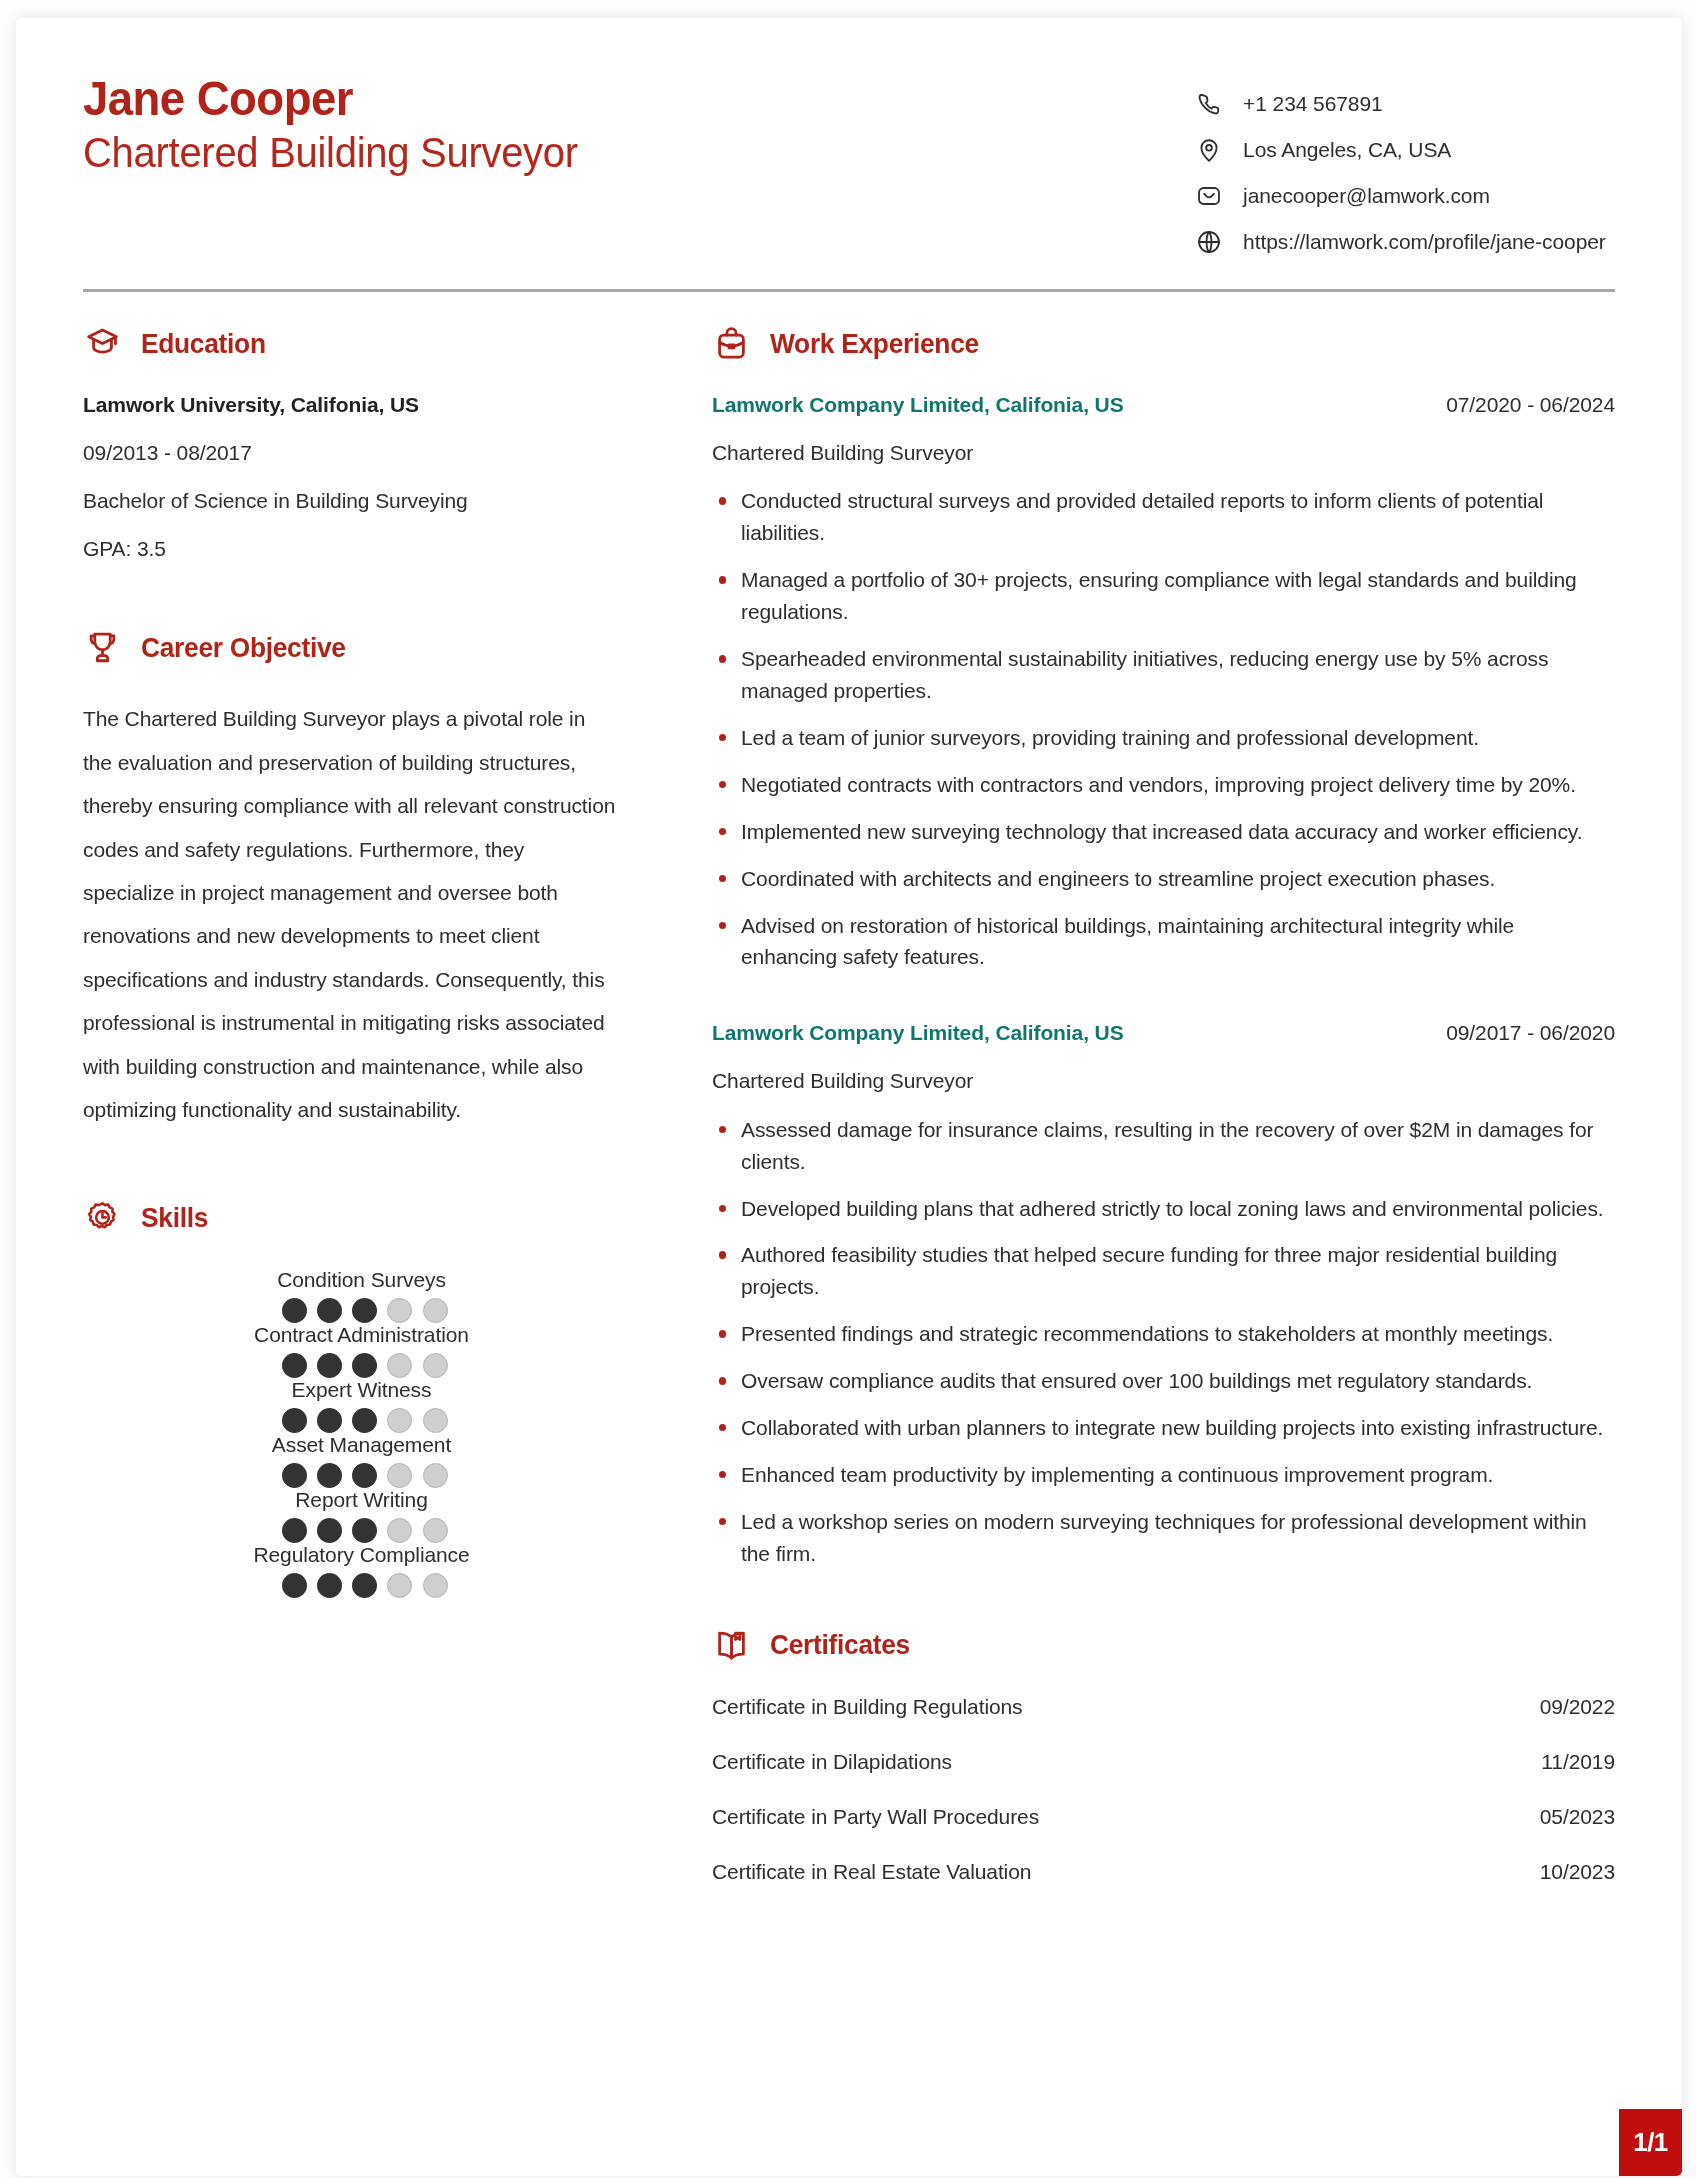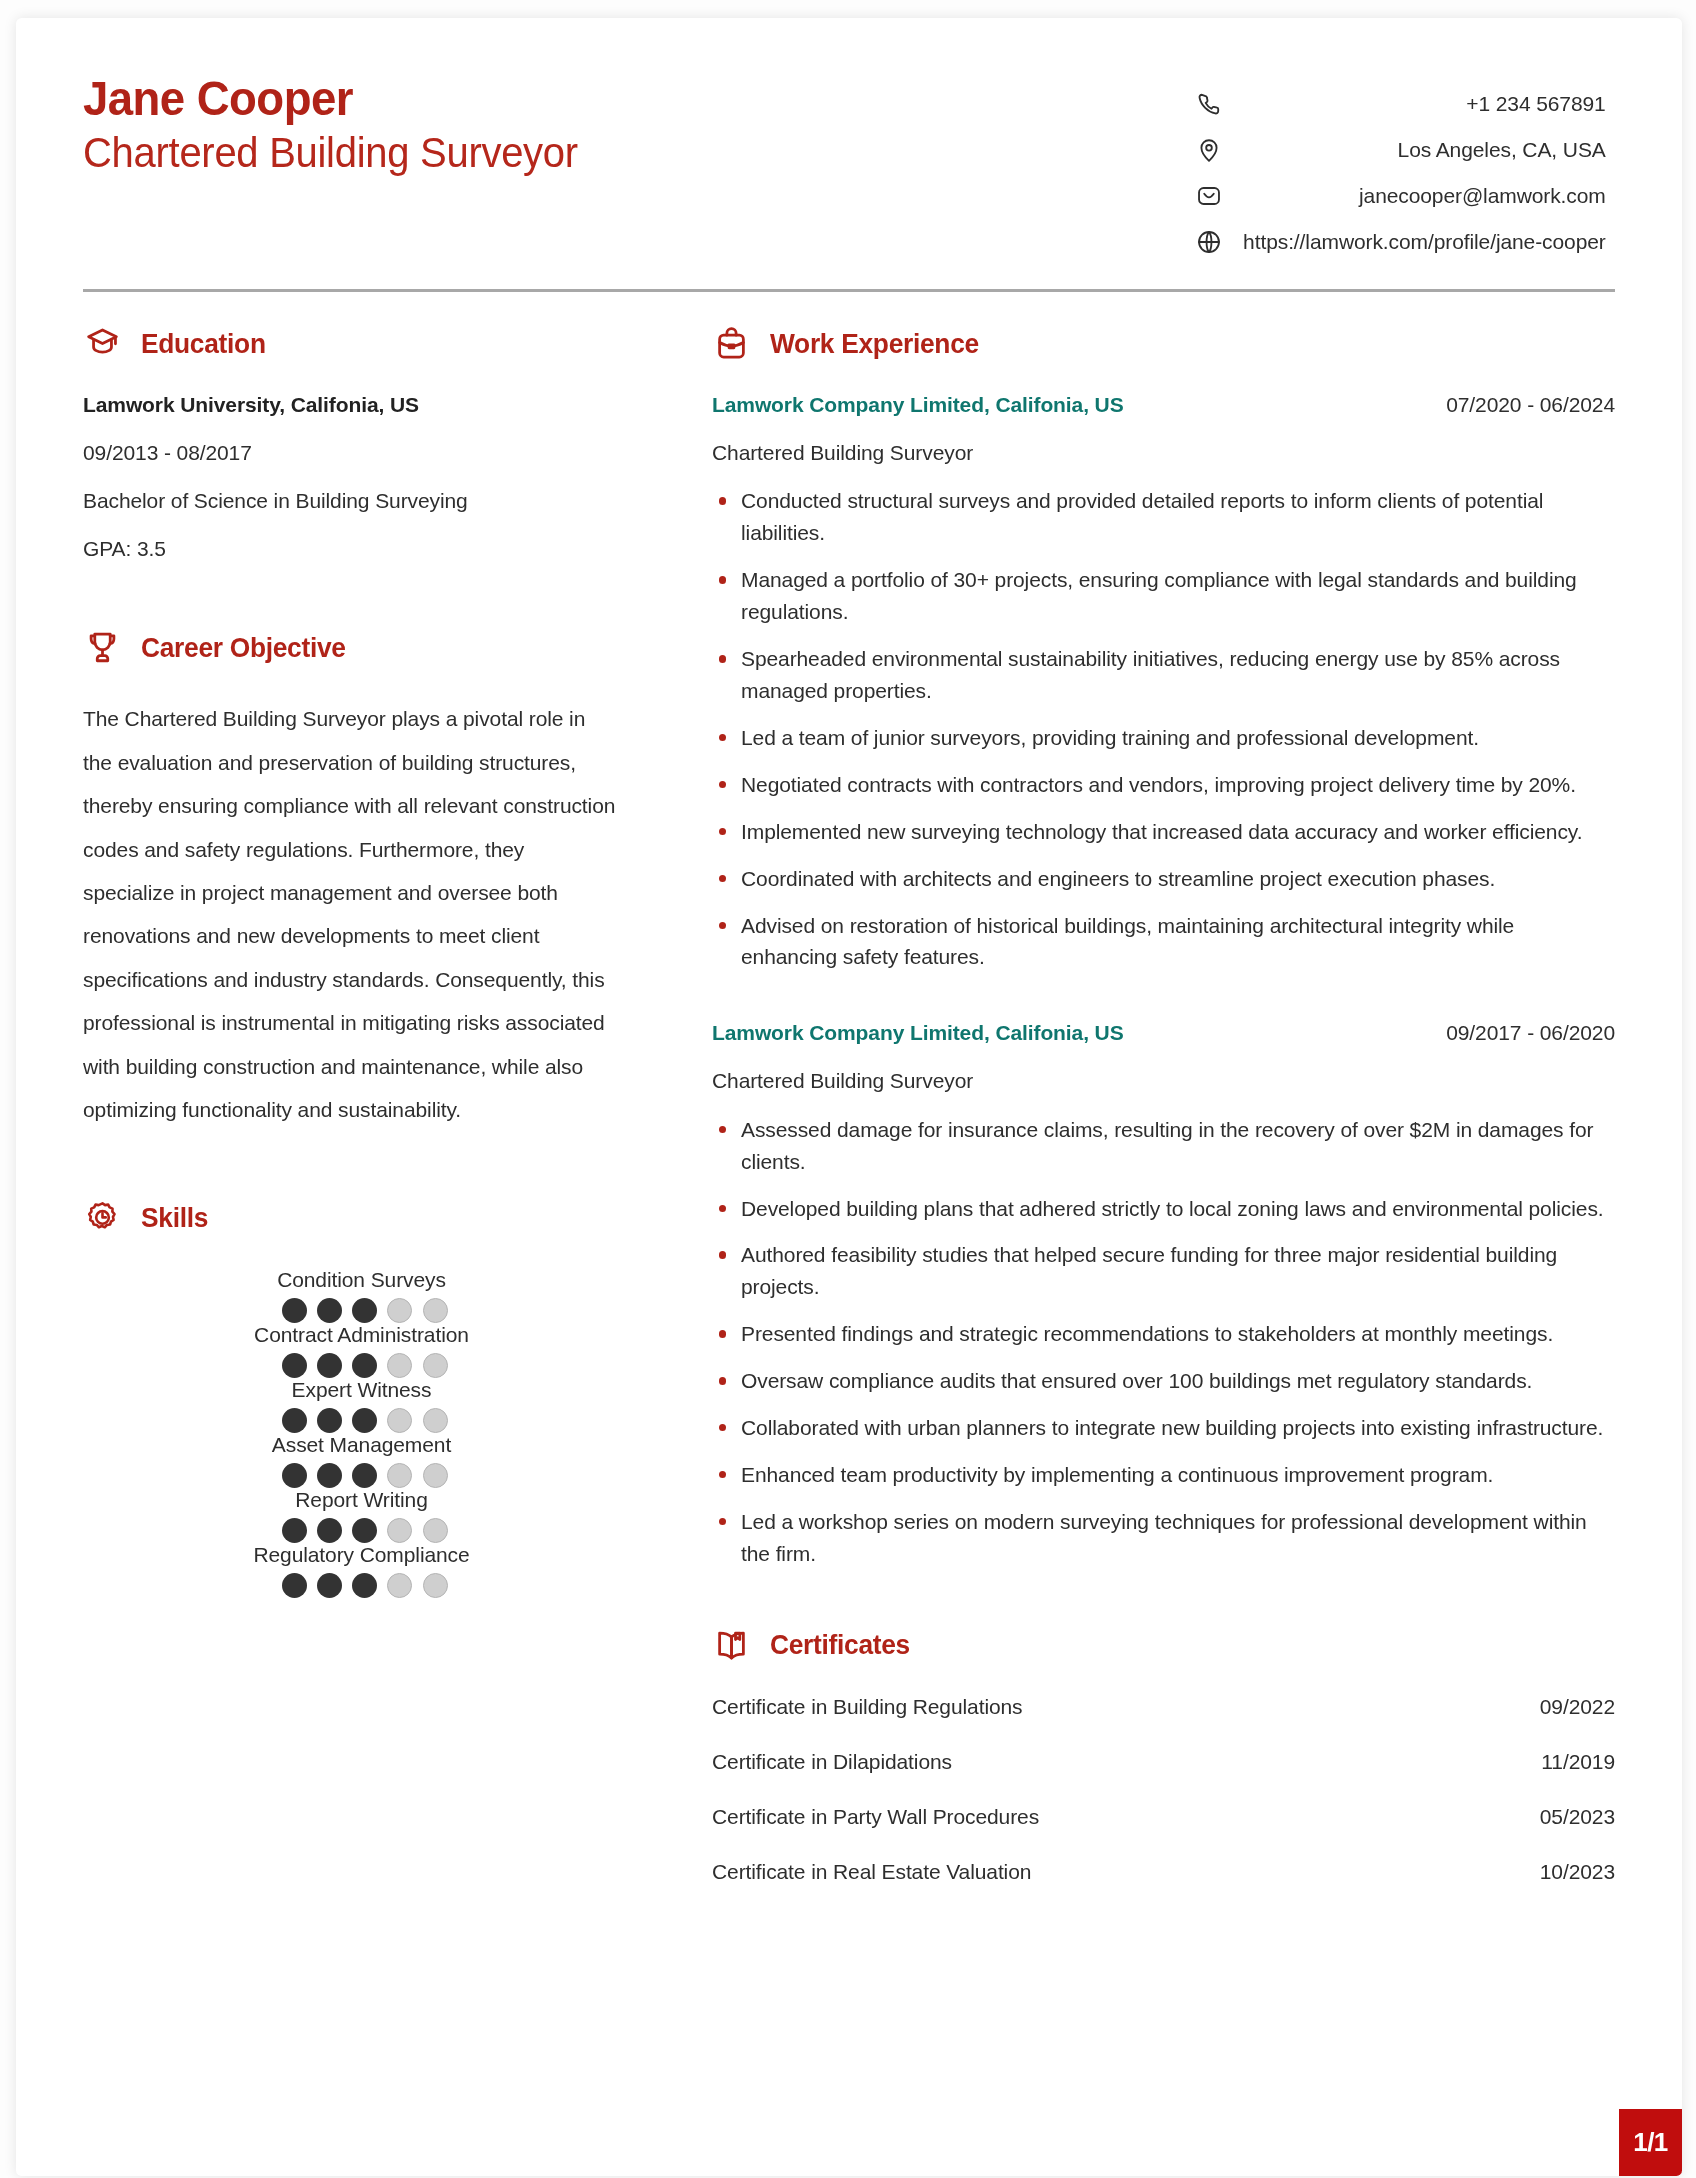--- a/index.html
+++ b/index.html
@@ -59,21 +59,20 @@
 
   .contacts {
     margin-top: 9.3px;
     margin-right: 9.3px;
   }
 
   .contact-row {
     display: flex;
     align-items: center;
     height: 46px;
-    justify-content: space-between;
   }
 
   .c-icon {
     width: 28px;
     height: 28px;
     flex: 0 0 28px;
     margin-right: 20.4px;
     display: flex;
     align-items: center;
     justify-content: center;
@@ -467,21 +466,21 @@
 
           <div class="job">
             <div class="job-top">
               <span class="job-company">Lamwork Company Limited, Califonia, US</span>
               <span class="job-date">07/2020 - 06/2024</span>
             </div>
             <div class="job-title">Chartered Building Surveyor</div>
             <ul class="bullets">
               <li>Conducted structural surveys and provided detailed reports to inform clients of potential liabilities.</li>
               <li>Managed a portfolio of 30+ projects, ensuring compliance with legal standards and building regulations.</li>
-              <li>Spearheaded environmental sustainability initiatives, reducing energy use by 85% across managed properties.</li>
+              <li>Spearheaded environmental sustainability initiatives, reducing energy use by 5% across managed properties.</li>
               <li>Led a team of junior surveyors, providing training and professional development.</li>
               <li>Negotiated contracts with contractors and vendors, improving project delivery time by 20%.</li>
               <li>Implemented new surveying technology that increased data accuracy and worker efficiency.</li>
               <li>Coordinated with architects and engineers to streamline project execution phases.</li>
               <li>Advised on restoration of historical buildings, maintaining architectural integrity while enhancing safety features.</li>
             </ul>
           </div>
 
           <div class="job-gap"></div>
 

